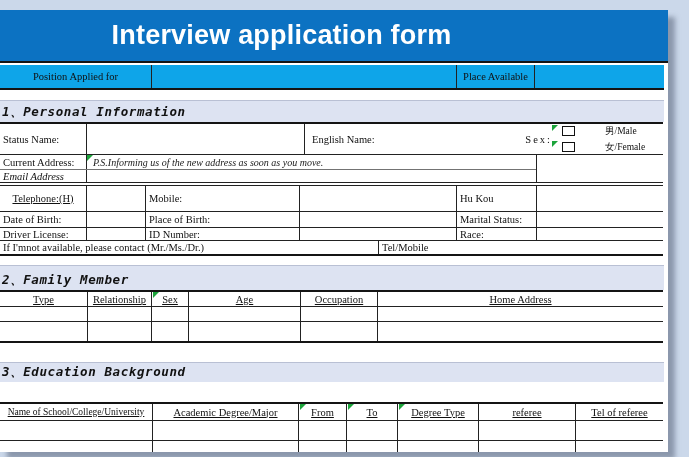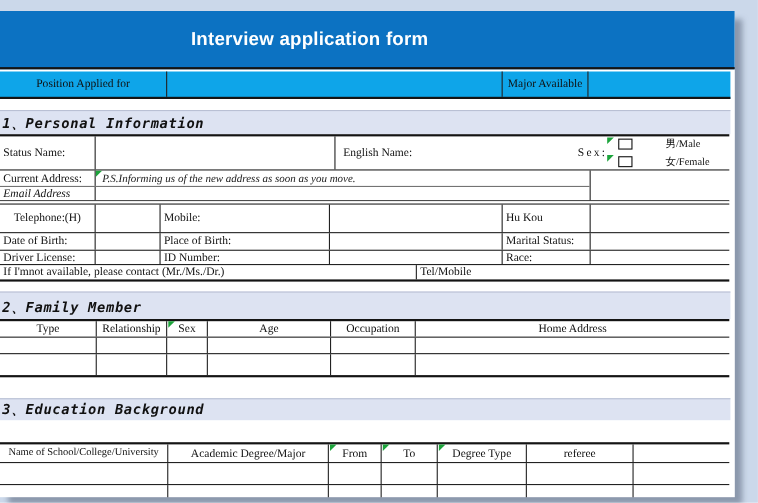--- a/index.html
+++ b/index.html
@@ -6,41 +6,41 @@
   html,body { width:689px; height:457px; }
   body { font-family:"Liberation Serif", serif; color:#111; }
   .page { position:relative; width:689px; height:457px; background:#cbd8ea; overflow:hidden; }
   .sheet { position:absolute; left:0; top:10px; width:668px; height:442px; background:#ffffff;
            box-shadow:7px 7px 5px rgba(105,117,138,0.65); overflow:hidden; }
 
   
   .titlebar { position:absolute; left:0; top:0; width:100%; height:53px; background:#0c72c2;
               border-bottom:2px solid #141414; display:flex; align-items:center; justify-content:center; }
   .titlebar .t { color:#fff; font-family:"Liberation Sans", sans-serif; font-weight:bold;
-                 font-size:17px; letter-spacing:0.2px; margin-right:105px; }
+                 font-size:27px; letter-spacing:0.2px; margin-right:105px; }
 
   
   .creamrow { position:absolute; left:0; top:55px; width:664px; height:25px; background:#0ea5e9;
               border-bottom:2px solid #141414; display:flex; }
   .creamrow .c { border-right:1px solid #222; display:flex; align-items:center; justify-content:center;
                  font-size:10.5px; }
 
   
   .band { position:absolute; left:0; width:664px; background:#dde3f2; border-top:1px solid #b9c0d4;
           display:flex; align-items:flex-end; }
   .band .h { font-family:"DejaVu Sans Mono", monospace; font-style:italic; font-weight:bold;
              font-size:12.5px; letter-spacing:0.6px; padding:0 0 1px 2px; white-space:nowrap; }
 
   
   .tbl { position:absolute; left:0; width:663px; border-top:2px solid #141414; border-bottom:2px solid #141414; }
   .row { display:flex; border-bottom:1px solid #222; }
   .row:last-child { border-bottom:none; }
   .row .c { border-right:1px solid #222; display:flex; align-items:center; font-size:10.5px;
             padding-left:3px; overflow:hidden; white-space:nowrap; }
-  .row .c.ctr { justify-content:center; padding-left:0; }
+  .row .c.ctr { justify-content:center; padding-left:0;text-decoration:underline; }
   .gaprow { height:3px; background:#fff; border-bottom:1px solid #222; }
   .nobord { border-right:none !important; }
 
   .note { font-style:italic; font-size:10px; color:#1a1a1a; }
 
   
   .sexwrap { display:flex; align-items:center; justify-content:flex-end; flex:1; padding-right:8px; gap:10px; }
   .ckcol { display:flex; flex-direction:column; gap:3px; }
   .ckrow { position:relative; display:flex; align-items:center; }
   .ckbox { width:13px; height:10px; border:1px solid #111; background:#fff; display:inline-block; }
@@ -56,21 +56,21 @@
 <div class="page">
   <div class="sheet">
 
     <div class="titlebar">
       <div class="t">Interview application form</div>
     </div>
 
     <div class="creamrow">
       <div class="c" style="width:152px">Position Applied for</div>
       <div class="c" style="width:305px"></div>
-      <div class="c" style="width:78px">Major Available</div>
+      <div class="c" style="width:78px">Place Available</div>
       <div class="c nobord" style="flex:1"></div>
     </div>
 
     <div class="band" style="top:90px; height:22px;">
       <div class="h">1、Personal Information</div>
     </div>
 
     <div class="tbl" style="top:112px;">
 
       <div class="row" style="height:31px;">
@@ -188,20 +188,21 @@
       <div class="row" style="height:17px; position:relative;">
         <span class="tri" style="left:300px; top:0;"></span>
         <span class="tri" style="left:348px; top:0;"></span>
         <span class="tri" style="left:399px; top:0;"></span>
         <div class="c ctr" style="width:153px; font-size:9.5px;">Name of School/College/University</div>
         <div class="c ctr" style="width:146px">Academic Degree/Major</div>
         <div class="c ctr" style="width:48px">From</div>
         <div class="c ctr" style="width:51px">To</div>
         <div class="c ctr" style="width:81px">Degree Type</div>
         <div class="c ctr" style="width:97px">referee</div>
+        <div class="c ctr nobord" style="flex:1">Tel of referee</div>
       </div>
       <div class="row" style="height:20px;">
         <div class="c" style="width:153px"></div>
         <div class="c" style="width:146px"></div>
         <div class="c" style="width:48px"></div>
         <div class="c" style="width:51px"></div>
         <div class="c" style="width:81px"></div>
         <div class="c" style="width:97px"></div>
         <div class="c nobord" style="flex:1"></div>
       </div>

